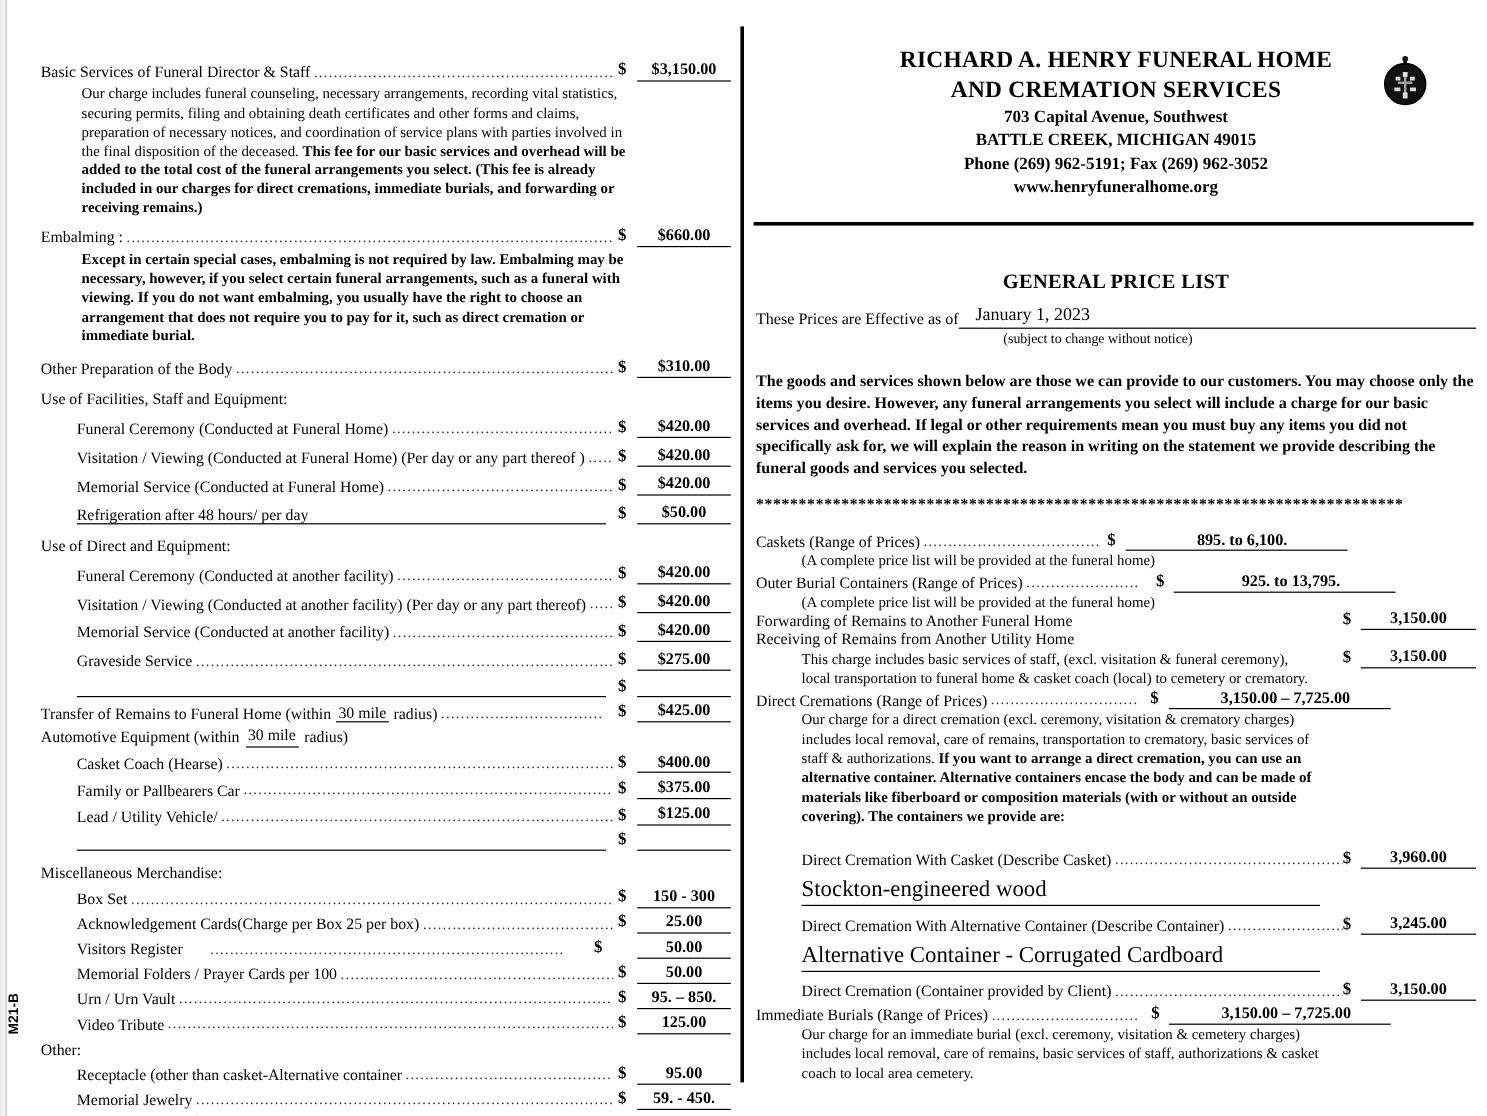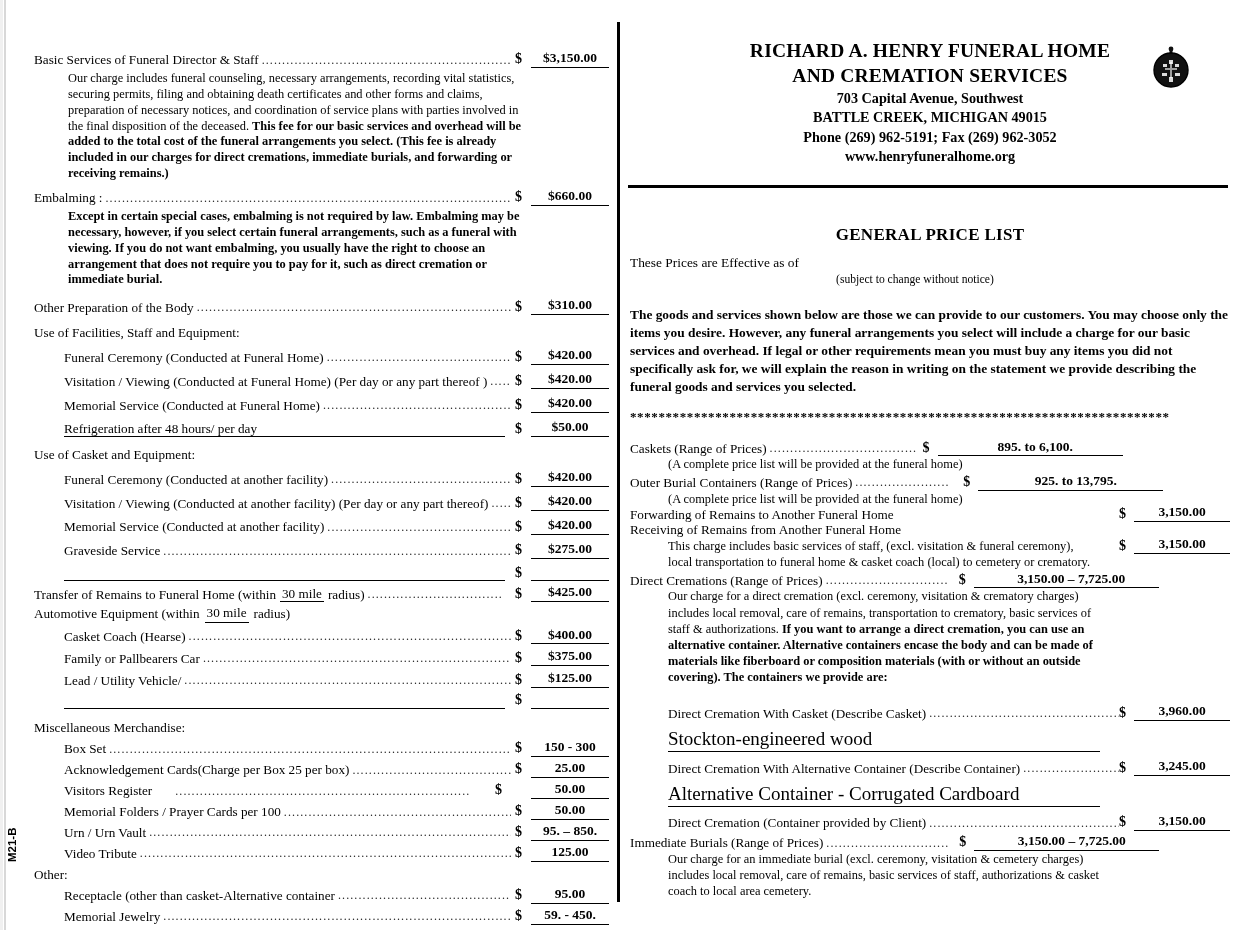--- a/index.html
+++ b/index.html
@@ -301,21 +301,21 @@
           <span class="amt">$420.00</span>
         </div>
         <div class="row ind1" style="margin-top: 6px;">
           <span class="lbl ul-lbl">Refrigeration after 48 hours/ per day</span>
           <span class="blankline"></span>
           <span class="dsign">$</span>
           <span class="amt">$50.00</span>
         </div>
       </div>
 
-    <div class="sec-head" style="margin-top:9px">Use of Casket and Equipment:</div>
+    <div class="sec-head" style="margin-top:9px">Use of Direct and Equipment:</div>
     <div id="staff-list">
         <div class="row ind1" style="margin-top: 6px;">
           <span class="lbl">Funeral Ceremony (Conducted at another facility)</span>
           <span class="dots">........................................................................................................................</span>
           <span class="dsign">$</span>
           <span class="amt">$420.00</span>
         </div>
         <div class="row ind1" style="margin-top: 6px;">
           <span class="lbl">Visitation / Viewing (Conducted at another facility) (Per day or any part thereof)</span>
           <span class="dots">........................................................................................................................</span>
@@ -456,20 +456,21 @@
       <div class="h2">Phone (269) 962-5191; Fax (269) 962-3052</div>
       <div class="h2">www.henryfuneralhome.org</div>
     </div>
 
     <div style="height:58px"></div>
 
     <div class="gpl-title">GENERAL PRICE LIST</div>
 
     <div class="eff-row">
       <span>These Prices are Effective as of</span>
+      <span class="eff-val">January 1, 2023</span>
     </div>
     <div class="subnote">(subject to change without notice)</div>
 
     <div class="para">The goods and services shown below are those we can provide to our customers. You may choose only the items you desire. However, any funeral arrangements you select will include a charge for our basic services and overhead. If legal or other requirements mean you must buy any items you did not specifically ask for, we will explain the reason in writing on the statement we provide describing the funeral goods and services you selected.</div>
 
     <div class="stars">****************************************************************************</div>
 
     <div style="height:14px"></div>
 
     <div class="row r2">
@@ -490,21 +491,21 @@
 
     <div class="rrow">
       <span>Forwarding of Remains to Another Funeral Home</span>
       <span class="price-abs">
         <span class="dsign">$</span>
         <span class="amt">3,150.00</span>
       </span>
     </div>
 
     <div class="rrow">
-      <span>Receiving of Remains from Another Funeral Home</span>
+      <span>Receiving of Remains from Another Utility Home</span>
       <span class="price-abs" style="bottom:-16px">
         <span class="dsign">$</span>
         <span class="amt">3,150.00</span>
       </span>
     </div>
     <div class="rdesc">This charge includes basic services of staff, (excl. visitation &amp; funeral ceremony), local transportation to funeral home &amp; casket coach (local) to cemetery or crematory.</div>
 
     <div class="row r2">
       <span class="lbl">Direct Cremations (Range of Prices)</span>
       <span class="dots" style="flex:0 0 130px">..............................</span>

